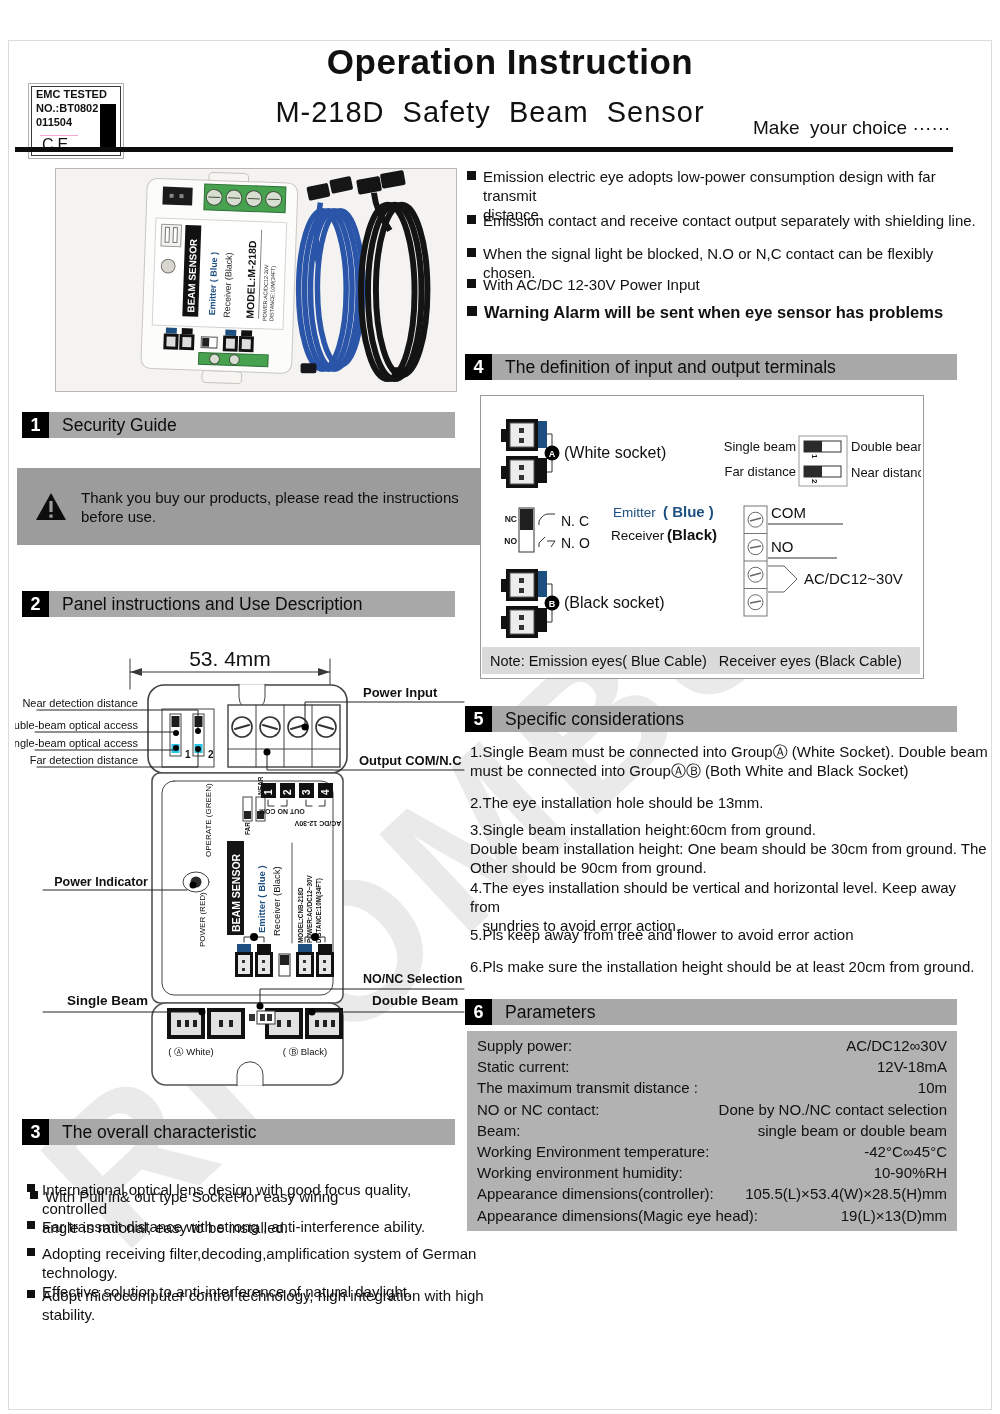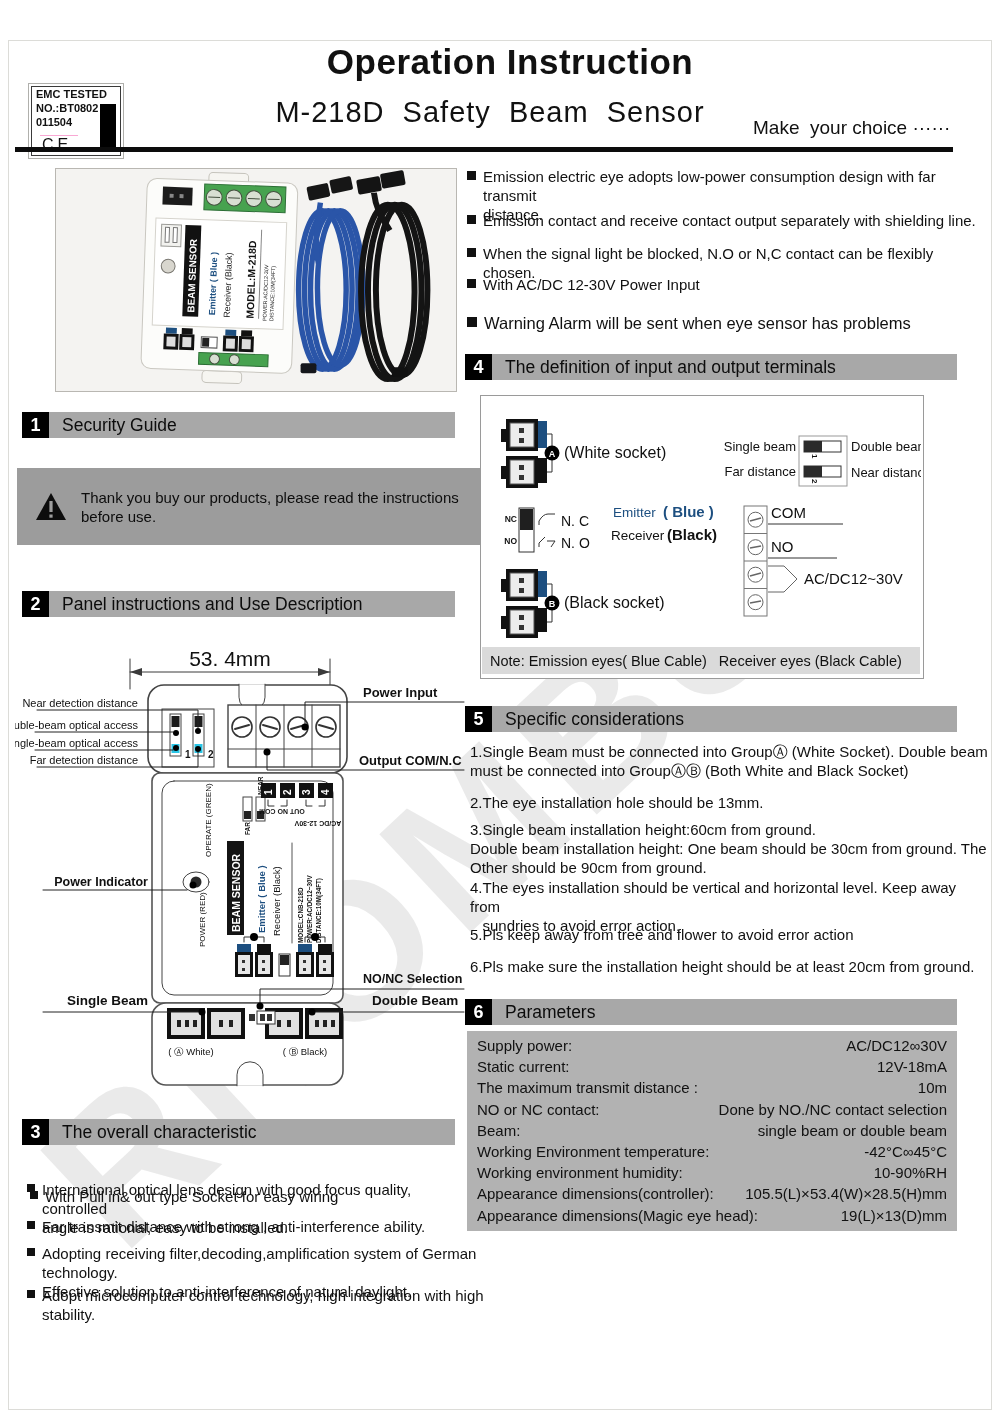--- a/index.html
+++ b/index.html
@@ -158,21 +158,21 @@
       <span>Emission contact  and receive contact output separately  with shielding line.</span>
   </div>
   <div class="feat" style="left:467px;top:244px;width:516px;">
     <span class="sq"></span>
       <span>When the signal light be blocked, N.O or N,C contact can be flexibly chosen.</span>
   </div>
   <div class="feat" style="left:467px;top:275px;width:516px;">
     <span class="sq"></span>
       <span>With AC/DC 12-30V Power Input</span>
   </div>
-  <div class="feat featlg" style="left:467px;top:313px;width:522px;">
+  <div class="feat featlg" style="left:467px;top:302px;width:522px;font-weight:bold;">
     <span class="sq"></span>
       <span>Warning Alarm will be sent when eye sensor has problems</span>
   </div>
 
   <div class="sechead" style="left:22px;top:412px;width:433px;">
     <div class="secnum">1</div>
     <div class="secbar">Security Guide</div>
   </div>
   <div class="warn">
     <svg width="32" height="29" viewBox="0 0 32 29">

